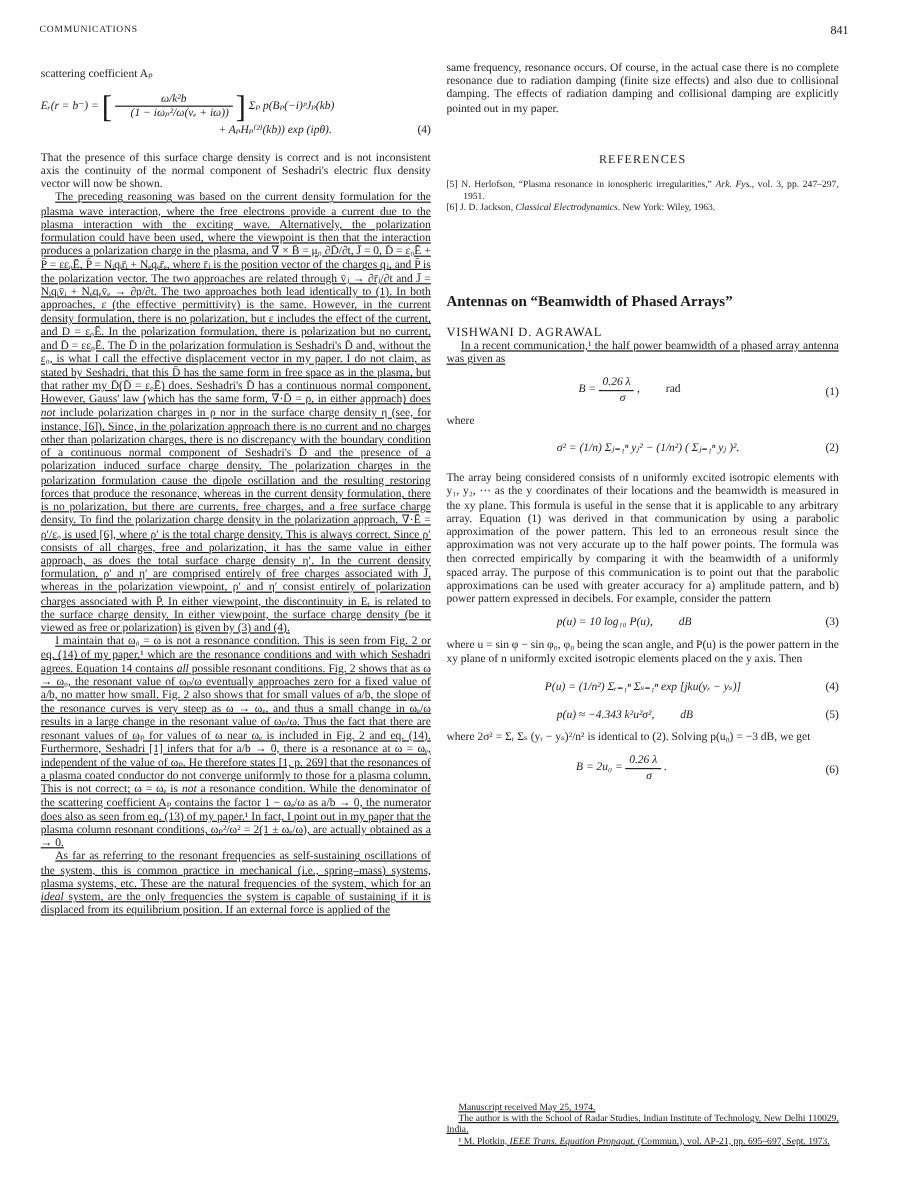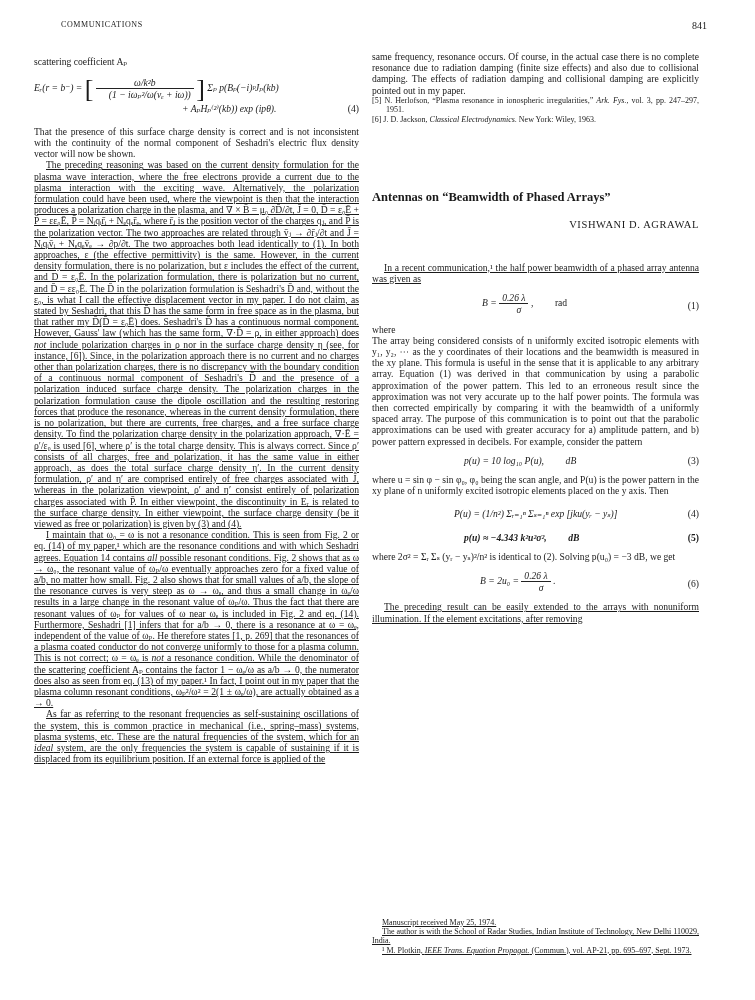--- a/index.html
+++ b/index.html
@@ -1,34 +1,34 @@
 <!DOCTYPE html>
 <html><head>
 <meta charset="utf-8">
 <style>
   html, body { margin: 0; padding: 0; background: #ffffff; }
   body { width: 755px; height: 1000px; position: relative; overflow: hidden;
          font-family: "Liberation Serif", "DejaVu Serif", serif; color: #1a1a1a; }
-  .running-head { position: absolute; top: 20px; left: 33px; font-size: 8px; letter-spacing: 0.6px; margin-left: 28px; }
+  .running-head { position: absolute; top: 20px; left: 33px; font-size: 8px; letter-spacing: 0.6px; }
   .page-number { position: absolute; top: 20px; left: 692px; font-size: 10px; }
   .col { position: absolute; font-size: 9.6px; line-height: 11.2px; text-align: justify; }
   .col-left { left: 34px; top: 56px; width: 325px; }
   .col-right { left: 372px; top: 51px; width: 327px; }
   p { margin: 0; }
   p.ind { text-indent: 12px; text-decoration: underline; }
   .eq { position: relative; margin: 8px 0; font-style: italic; white-space: nowrap; }
   .eq .num { position: absolute; right: 0; font-style: normal; }
   .frac { display: inline-block; vertical-align: middle; text-align: center; }
   .frac .top { display: block; border-bottom: 0.8px solid #222; padding: 0 3px; }
   .frac .bot { display: block; padding: 0 3px; margin-left: 10px; }
   .bigbracket { font-size: 26px; font-style: normal; vertical-align: middle; font-weight: 100; }
   .refs-title { text-align: center; letter-spacing: 1px; margin: 32px 0 10px 0; font-size: 10px; }
   .ref { font-size: 8px; line-height: 9.5px; padding-left: 14px; text-indent: -14px; }
   .article-title { font-family: "Liberation Serif", serif; font-weight: bold; font-size: 12.5px; margin-top: 68px; }
-  .author { text-align: right; font-size: 10.5px; letter-spacing: 0.6px; margin: 15px 0 32px 0; }
+  .author { text-align: left; font-size: 10.5px; letter-spacing: 0.6px; margin: 15px 0 0 0; }
   .footnotes { position: absolute; left: 372px; top: 918px; width: 327px; font-size: 8px; line-height: 9.2px; text-align: justify; }
   .footnotes p.ind { text-indent: 10px; }
   em { font-style: italic; }
 </style>
 </head>
 <body>
 
 <div class="running-head">COMMUNICATIONS</div>
 <div class="page-number">841</div>
 
@@ -43,69 +43,73 @@
         <span class="bot">(1 − iωₚ²/ω(νₑ + iω))</span>
       </span>
       <span class="bigbracket">]</span>
       <span>Σₚ p(Bₚ(−i)ᵖJₚ(kb)</span>
     </div>
     <div style="padding-left:148px; margin-top:2px;">
       <span>+ AₚHₚ⁽²⁾(kb)) exp (ipθ).</span>
       <span class="num">(4)</span>
     </div>
   </div>
-  <p class="html-p" style="margin-top:12px;">That the presence of this surface charge density is correct and is not inconsistent with the continuity of the normal component of Seshadri's electric flux density vector will now be shown.</p>
+  <p class="html-p" style="margin-top:12px;">That the presence of this surface charge density is correct and is not inconsistent axis the continuity of the normal component of Seshadri's electric flux density vector will now be shown.</p>
   <p class="ind html-p">The preceding reasoning was based on the current density formulation for the plasma wave interaction, where the free electrons provide a current due to the plasma interaction with the exciting wave. Alternatively, the polarization formulation could have been used, where the viewpoint is then that the interaction produces a polarization charge in the plasma, and ∇ × B̄ = μ₀ ∂D̄/∂t, J̄ = 0, D̄ = ε₀Ē + P̄ = εε₀Ē, P̄ = Nᵢqᵢr̄ᵢ + Nₑqₑr̄ₑ, where r̄ⱼ is the position vector of the charges qⱼ, and P̄ is the polarization vector. The two approaches are related through v̄ⱼ → ∂r̄ⱼ/∂t and J̄ = Nᵢqᵢv̄ᵢ + Nₑqₑv̄ₑ → ∂p/∂t. The two approaches both lead identically to (1). In both approaches, ε (the effective permittivity) is the same. However, in the current density formulation, there is no polarization, but ε includes the effect of the current, and D = ε₀Ē. In the polarization formulation, there is polarization but no current, and D̄ = εε₀Ē. The D̄ in the polarization formulation is Seshadri's D̄ and, without the ε₀, is what I call the effective displacement vector in my paper. I do not claim, as stated by Seshadri, that this D̄ has the same form in free space as in the plasma, but that rather my D̄(D̄ = ε₀Ē) does. Seshadri's D̄ has a continuous normal component. However, Gauss' law (which has the same form, ∇·D̄ = ρ, in either approach) does <em>not</em> include polarization charges in ρ nor in the surface charge density η (see, for instance, [6]). Since, in the polarization approach there is no current and no charges other than polarization charges, there is no discrepancy with the boundary condition of a continuous normal component of Seshadri's D̄ and the presence of a polarization induced surface charge density. The polarization charges in the polarization formulation cause the dipole oscillation and the resulting restoring forces that produce the resonance, whereas in the current density formulation, there is no polarization, but there are currents, free charges, and a free surface charge density. To find the polarization charge density in the polarization approach, ∇·Ē = ρ′/ε₀ is used [6], where ρ′ is the total charge density. This is always correct. Since ρ′ consists of all charges, free and polarization, it has the same value in either approach, as does the total surface charge density η′. In the current density formulation, ρ′ and η′ are comprised entirely of free charges associated with J̄, whereas in the polarization viewpoint, ρ′ and η′ consist entirely of polarization charges associated with P̄. In either viewpoint, the discontinuity in Eᵣ is related to the surface charge density. In either viewpoint, the surface charge density (be it viewed as free or polarization) is given by (3) and (4).</p>
   <p class="ind html-p">I maintain that ω₀ = ω is not a resonance condition. This is seen from Fig. 2 or eq. (14) of my paper,¹ which are the resonance conditions and with which Seshadri agrees. Equation 14 contains <em>all</em> possible resonant conditions. Fig. 2 shows that as ω → ω₀, the resonant value of ωₚ/ω eventually approaches zero for a fixed value of a/b, no matter how small. Fig. 2 also shows that for small values of a/b, the slope of the resonance curves is very steep as ω → ωₑ, and thus a small change in ωₑ/ω results in a large change in the resonant value of ωₚ/ω. Thus the fact that there are resonant values of ωₚ for values of ω near ωₑ is included in Fig. 2 and eq. (14). Furthermore, Seshadri [1] infers that for a/b → 0, there is a resonance at ω = ωₑ, independent of the value of ωₚ. He therefore states [1, p. 269] that the resonances of a plasma coated conductor do not converge uniformly to those for a plasma column. This is not correct; ω = ωₑ is <em>not</em> a resonance condition. While the denominator of the scattering coefficient Aₚ contains the factor 1 − ωₑ/ω as a/b → 0, the numerator does also as seen from eq. (13) of my paper.¹ In fact, I point out in my paper that the plasma column resonant conditions, ωₚ²/ω² = 2(1 ± ωₑ/ω), are actually obtained as a → 0.</p>
   <p class="ind html-p">As far as referring to the resonant frequencies as self-sustaining oscillations of the system, this is common practice in mechanical (i.e., spring–mass) systems, plasma systems, etc. These are the natural frequencies of the system, which for an <em>ideal</em> system, are the only frequencies the system is capable of sustaining if it is displaced from its equilibrium position. If an external force is applied of the</p>
 </div>
 
 <div class="col col-right">
   <p>same frequency, resonance occurs. Of course, in the actual case there is no complete resonance due to radiation damping (finite size effects) and also due to collisional damping. The effects of radiation damping and collisional damping are explicitly pointed out in my paper.</p>
+  <div class="refs-title">REFERENCES</div>
   <p class="ref html-p">[5] N. Herlofson, “Plasma resonance in ionospheric irregularities,” <em>Ark. Fys.</em>, vol. 3, pp. 247–297, 1951.</p>
   <p class="ref html-p">[6] J. D. Jackson, <em>Classical Electrodynamics</em>. New York: Wiley, 1963.</p>
 
   <div class="article-title">Antennas on “Beamwidth of Phased Arrays”</div>
   <div class="author">VISHWANI D. AGRAWAL</div>
   <p class="ind">In a recent communication,¹ the half power beamwidth of a phased array antenna was given as</p>
 
   <div class="eq" style="padding-left:110px;">
     <span>B =</span>
     <span class="frac">
       <span class="top">0.26 λ</span>
       <span class="bot">σ</span>
     </span>
     <span style="font-style:normal">,   rad</span>
     <span class="num" style="top:8px">(1)</span>
   </div>
   <p>where</p>
+  <div class="eq" style="padding-left:92px; margin:12px 0 14px 0;">
+    <span>σ² = (1/n) Σⱼ₌₁ⁿ yⱼ² − (1/n²) ( Σⱼ₌₁ⁿ yⱼ )².</span>
+    <span class="num">(2)</span>
+  </div>
   <p>The array being considered consists of n uniformly excited isotropic elements with y₁, y₂, ⋯ as the y coordinates of their locations and the beamwidth is measured in the xy plane. This formula is useful in the sense that it is applicable to any arbitrary array. Equation (1) was derived in that communication by using a parabolic approximation of the power pattern. This led to an erroneous result since the approximation was not very accurate up to the half power points. The formula was then corrected empirically by comparing it with the beamwidth of a uniformly spaced array. The purpose of this communication is to point out that the parabolic approximations can be used with greater accuracy for a) amplitude pattern, and b) power pattern expressed in decibels. For example, consider the pattern</p>
   <div class="eq" style="padding-left:92px;">
     <span>p(u) = 10 log₁₀ P(u),   dB</span>
     <span class="num">(3)</span>
   </div>
   <p>where u = sin φ − sin φ₀, φ₀ being the scan angle, and P(u) is the power pattern in the xy plane of n uniformly excited isotropic elements placed on the y axis. Then</p>
   <div class="eq" style="padding-left:82px; margin:12px 0;">
     <span>P(u) = (1/n²) Σᵣ₌₁ⁿ Σₛ₌₁ⁿ exp [jku(yᵣ − yₛ)]</span>
     <span class="num">(4)</span>
   </div>
-  <div class="eq" style="padding-left:92px;font-weight:bold;">
+  <div class="eq" style="padding-left:92px;">
     <span>p(u) ≈ −4.343 k²u²σ²,   dB</span>
     <span class="num">(5)</span>
   </div>
   <p>where 2σ² = Σᵣ Σₛ (yᵣ − yₛ)²/n² is identical to (2). Solving p(u₀) = −3 dB, we get</p>
   <div class="eq" style="padding-left:108px;">
     <span>B = 2u₀ =</span>
     <span class="frac">
       <span class="top">0.26 λ</span>
       <span class="bot">σ</span>
     </span>
     <span style="font-style:normal">.</span>
     <span class="num" style="top:8px">(6)</span>
   </div>
-  <p class="ind">The preceding result can be easily extended to the arrays with nonuniform illumination. If the element excitations, after removing</p>
 </div>
 
 <div class="footnotes">
   <p class="ind html-p">Manuscript received May 25, 1974.</p>
   <p class="ind html-p">The author is with the School of Radar Studies, Indian Institute of Technology, New Delhi 110029, India.</p>
   <p class="ind html-p">¹ M. Plotkin, <em>IEEE Trans. Equation Propagat.</em> (Commun.), vol. AP-21, pp. 695–697, Sept. 1973.</p>
 </div>
 
 </body></html>

